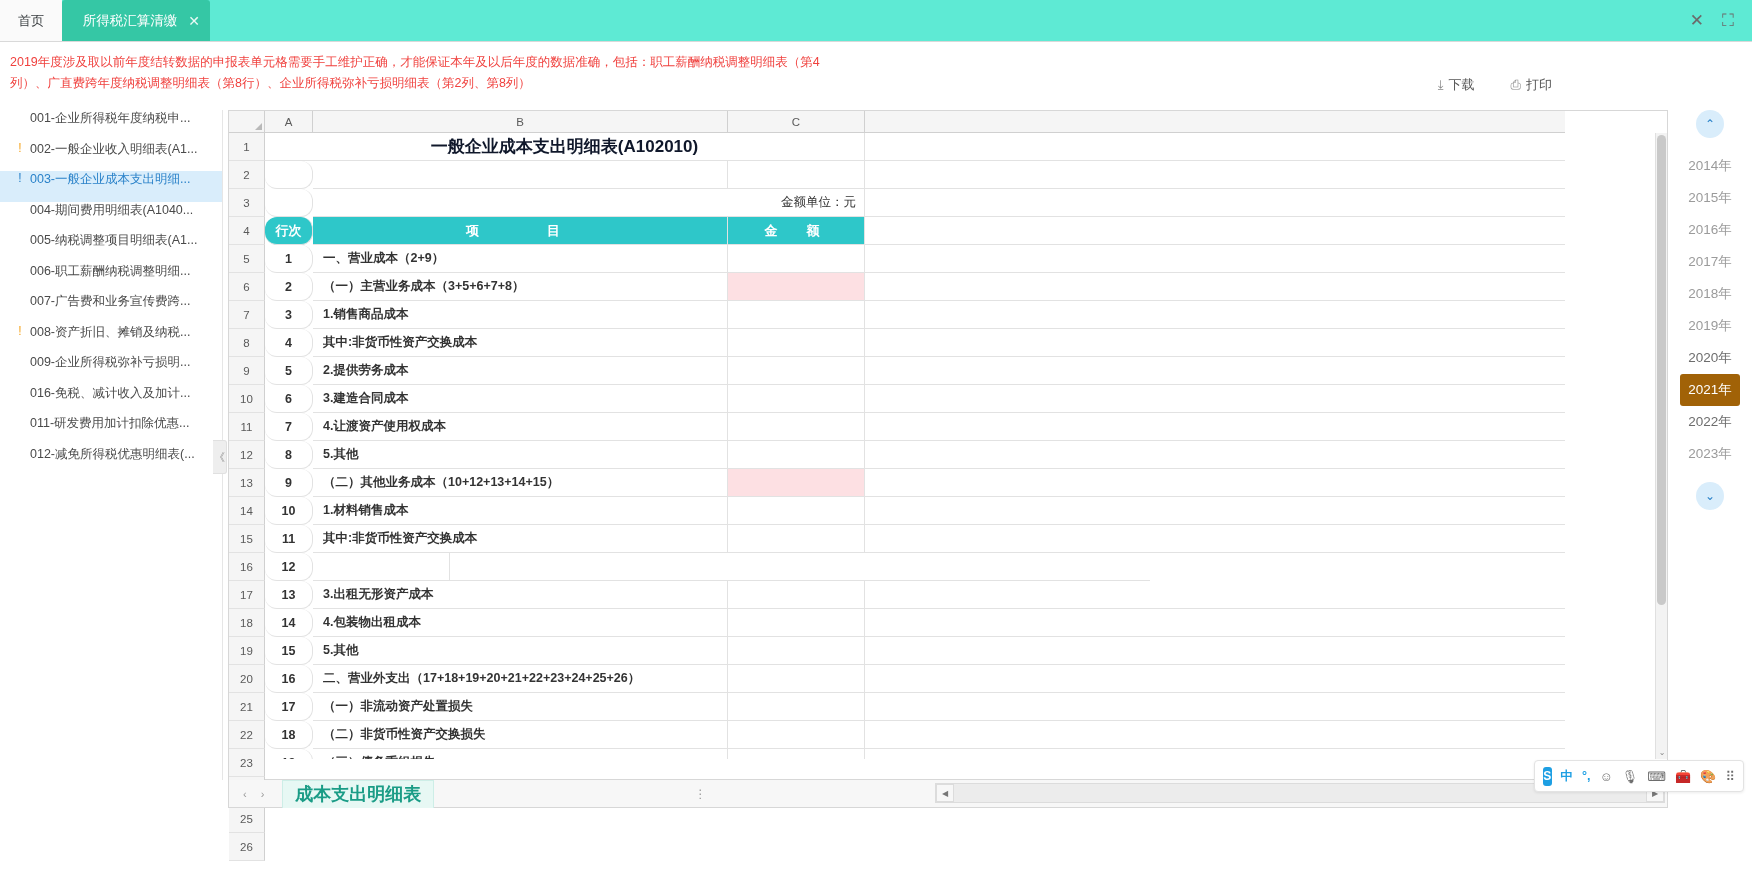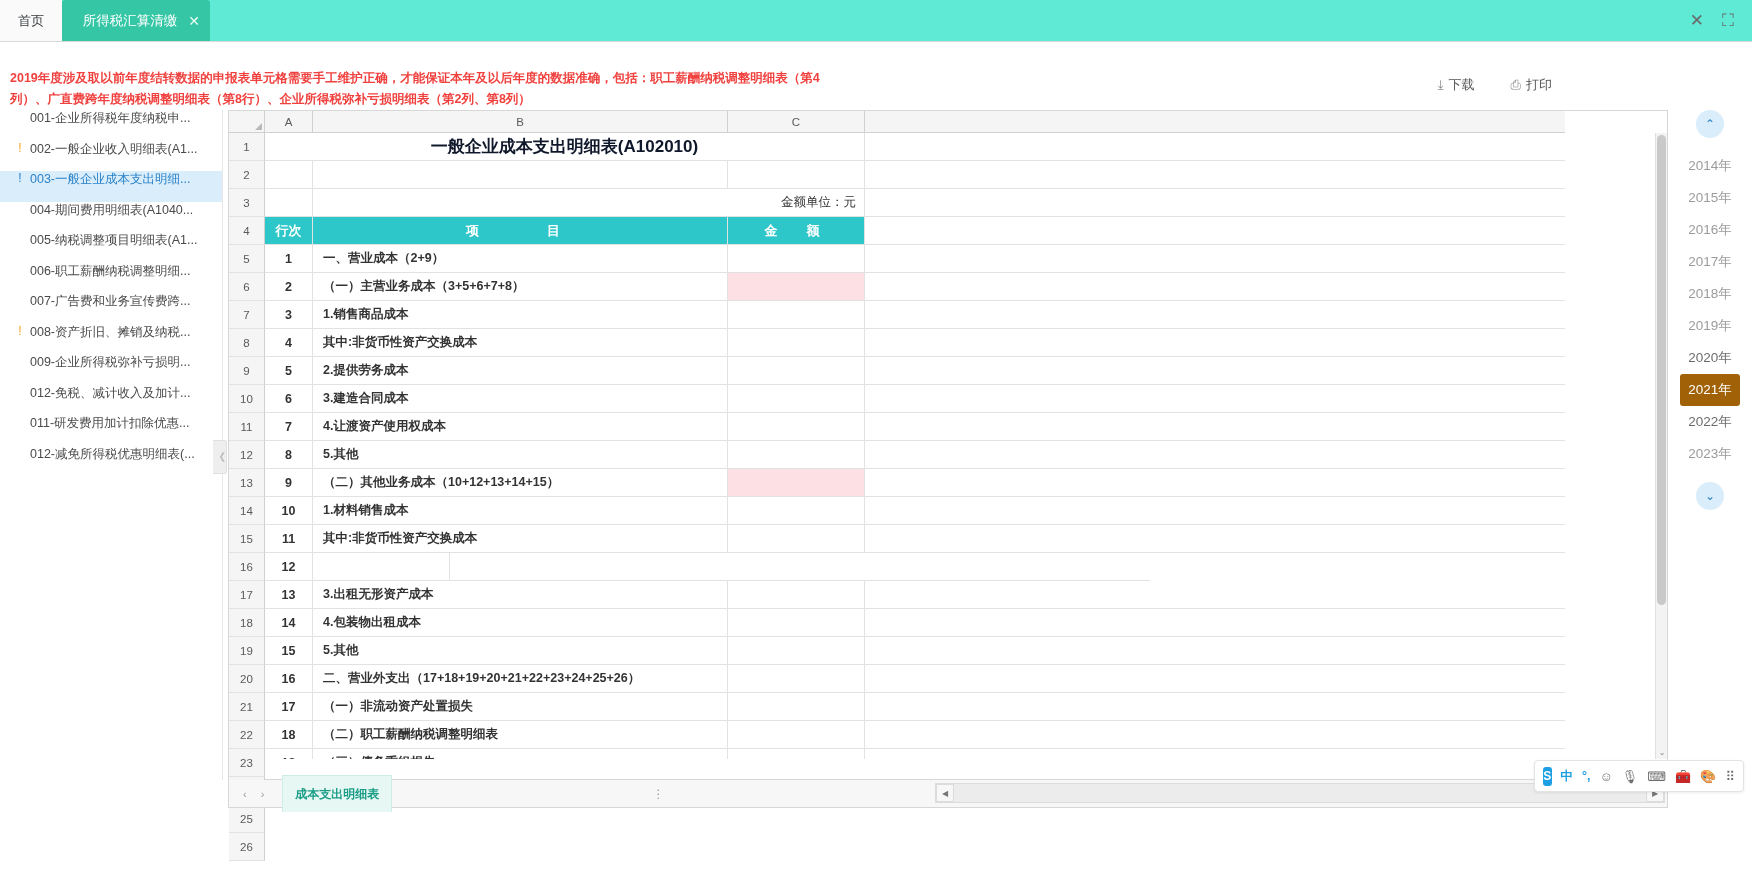--- a/index.html
+++ b/index.html
@@ -35,22 +35,22 @@
     font-size: 14px; color: #eafaf5; line-height: 1;
   }
   .win-btns {
     position: absolute; right: 8px; top: 0; height: 41px;
     display: flex; align-items: center; gap: 18px; padding-right: 10px;
   }
   .win-btn { font-size: 17px; color: #6b6b6b; cursor: pointer; line-height: 1; }
 
   
   .notice {
-    position: absolute; left: 10px; top: 68px; width: 830px;
-    font-size: 12.5px; color: #f0413e; line-height: 21px; font-weight: bold;
+    position: absolute; left: 10px; top: 52px; width: 830px;
+    font-size: 12.5px; color: #f0413e; line-height: 21px;
   }
 
   .topactions {
     position: absolute; right: 200px; top: 76px;
     display: flex; align-items: center; gap: 36px;
     font-size: 13px; color: #555;
   }
   .topaction { display: flex; align-items: center; gap: 5px; cursor: pointer; }
   .topaction .ic { font-size: 13px; color: #888; }
 
@@ -115,21 +115,21 @@
     position: absolute; left: 36px; top: 22px; width: 1392px; height: 626px;
     overflow: hidden;
   }
   .grid-row { display: flex; height: 28px; }
   .cell {
     border-right: 1px solid #e2e2e2; border-bottom: 1px solid #e2e2e2;
     box-sizing: border-box; font-size: 12.5px; color: #333;
     display: flex; align-items: center; height: 28px; overflow: hidden;
     white-space: nowrap;
   }
-  .cell.a { width: 48px; justify-content: center; }
+  .cell.a { width: 48px; justify-content: center; border-radius: 12px; }
   .cell.b { width: 415px; padding-left: 10px; }
   .cell.c { width: 137px; justify-content: center; }
   .cell.rest { width: 700px; border-right: none; }
 
   .title-cell {
     font-size: 17px; font-weight: bold; color: #0f172a; justify-content: center;
     width: 600px;
   }
   .unit-cell { justify-content: flex-end; padding-right: 8px; font-size: 12.5px; }
   .hdr {
@@ -159,23 +159,23 @@
   }
   .vscroll-up { top: 0; } .vscroll-down { bottom: 0; }
 
   .sheet-bottom {
     position: absolute; left: 228px; top: 780px; width: 1440px; height: 28px;
     background: #f7f7f7; border: 1px solid #d7d7d7; border-top: none;
     box-sizing: border-box; display: flex; align-items: center;
   }
   .nav-arrows { display: flex; gap: 14px; padding: 0 14px; color: #9b9b9b; font-size: 11px; }
   .sheet-tab {
-    background: #e7f8f4; color: #1a9c86; font-size: 12px; font-weight: bold;
+    background: #e7f8f4; color: #1a9c86; font-size: 18px; font-weight: bold;
     padding: 4px 12px; border: 1px solid #cdeee7; border-bottom: none;
-    margin-left: 4px; height: 37px; display: flex; align-items: center;
+    margin-left: 4px; height: 28px; display: flex; align-items: center;
     box-sizing: border-box;
   }
   .dots { margin-left: 260px; color: #9b9b9b; font-size: 12px; letter-spacing: 2px; }
   .hscroll {
     position: absolute; right: 2px; top: 3px; width: 730px; height: 20px;
     background: #ececec; border: 1px solid #dcdcdc; box-sizing: border-box;
     display: flex; align-items: center;
   }
   .hs-btn {
     width: 18px; height: 18px; background: #f7f7f7; border: 1px solid #dcdcdc;
@@ -282,21 +282,21 @@
     <div class="side-item">
       <span class="warn">!</span>
       <span>008-资产折旧、摊销及纳税...</span>
     </div>
     <div class="side-item">
       <span class="nowarn"></span>
       <span>009-企业所得税弥补亏损明...</span>
     </div>
     <div class="side-item">
       <span class="nowarn"></span>
-      <span>012-免税、减计收入及加计...</span>
+      <span>016-免税、减计收入及加计...</span>
     </div>
     <div class="side-item">
       <span class="nowarn"></span>
       <span>011-研发费用加计扣除优惠...</span>
     </div>
     <div class="side-item">
       <span class="nowarn"></span>
       <span>012-减免所得税优惠明细表(...</span>
     </div>
   </div>
@@ -456,21 +456,21 @@
         <div class="cell rest"></div>
       </div>
       <div class="grid-row">
         <div class="cell a bold">17</div>
         <div class="cell b bold ind1">（一）非流动资产处置损失</div>
         <div class="cell c"></div>
         <div class="cell rest"></div>
       </div>
       <div class="grid-row">
         <div class="cell a bold">18</div>
-        <div class="cell b bold ind1">（二）职工薪酬纳税调整明细表</div>
+        <div class="cell b bold ind1">（二）非货币性资产交换损失</div>
         <div class="cell c"></div>
         <div class="cell rest"></div>
       </div>
       <div class="grid-row">
         <div class="cell a bold">19</div>
         <div class="cell b bold ind1">（三）债务重组损失</div>
         <div class="cell c"></div>
         <div class="cell rest"></div>
       </div>
     </div>

